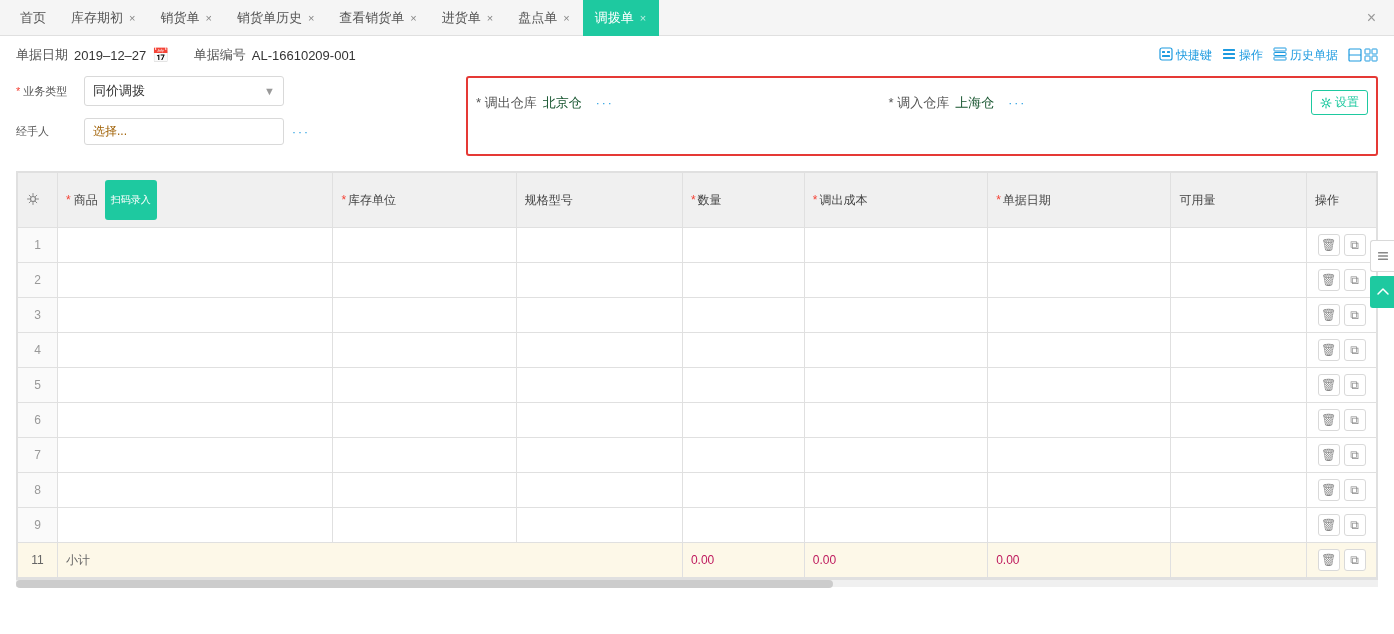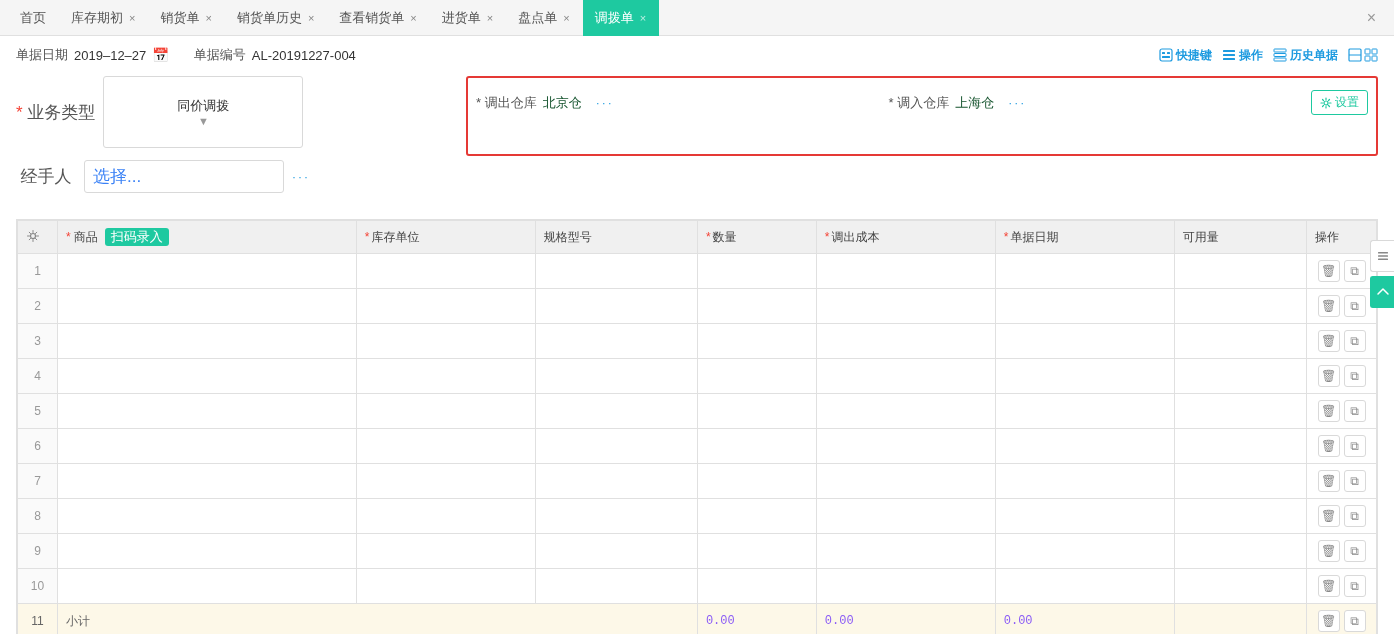--- a/index.html
+++ b/index.html
@@ -78,24 +78,22 @@
     .toolbar-right {
       margin-left: auto;
       display: flex;
       align-items: center;
       gap: 10px;
       font-size: 12px;
       color: #1e9be0;
     }
     .toolbar-right span {
       display: flex;
-      align-items: center;
       gap: 3px;
       cursor: pointer;
-      font-weight: bold;
     }
 
     
     .business-row {
       display: flex;
       align-items: flex-start;
       gap: 0;
       margin-bottom: 0;
     }
 
@@ -106,46 +104,44 @@
     }
     .form-row {
       display: flex;
       align-items: center;
       margin-bottom: 12px;
       gap: 8px;
     }
     .form-row label {
       color: #555;
       min-width: 60px;
-      font-size: 17px;
-      text-align: center;
+      font-size: 11px;
     }
     .required-star { color: #f44336; }
     .select-wrapper {
       display: flex;
       align-items: center;
       border: 1px solid #d9d9d9;
       border-radius: 3px;
-      padding: 20px 8px;
+      padding: 5px 8px;
       min-width: 200px;
       background: #fff;
       cursor: pointer;
       position: relative;
-      flex-direction: column;
     }
     .select-wrapper .select-text { flex: 1; font-size: 13px; }
     .select-wrapper .chevron { color: #999; font-size: 11px; }
     .person-select {
-      color: #3b82f6;
+      color: #a16207;
       border: 1px solid #d9d9d9;
       border-radius: 3px;
       padding: 4px 8px;
       min-width: 200px;
       cursor: pointer;
-      font-size: 17px;
+      font-size: 12px;
     }
     .more-btn {
       color: #1e9be0;
       font-size: 12px;
       cursor: pointer;
       letter-spacing: 2px;
     }
 
     
     .right-panel {
@@ -226,22 +222,21 @@
       background: #fafafa;
     }
     .data-table td.subtotal {
       background: #fdf8e8;
       font-size: 12px;
       color: #666;
     }
     .data-table td.subtotal-value {
       background: #fdf8e8;
       font-size: 12px;
-      color: #8b5cf6;
-      font-family: Liberation Mono, monospace;
+      color: #be185d;
     }
     .action-btn {
       display: inline-flex;
       align-items: center;
       justify-content: center;
       width: 22px;
       height: 22px;
       border: 1px solid #d9d9d9;
       border-radius: 3px;
       cursor: pointer;
@@ -261,22 +256,22 @@
     }
     .th-action {
       width: 70px;
       text-align: center;
     }
     .scan-btn {
       background: #1ec9a0;
       color: #fff;
       border: none;
       border-radius: 3px;
-      padding: 0 6px;
-      font-size: 13px;
+      padding: 13px 6px;
+      font-size: 10px;
       cursor: pointer;
       margin-left: 4px;
     }
     th .th-inner { display: flex; align-items: center; gap: 3px; }
 
     
     .side-panel {
       position: fixed;
       right: 0;
       top: 240px;
@@ -359,21 +354,21 @@
 <div class="main-content">
 
   <div class="form-header">
     <div class="form-header-item">
       <label>单据日期</label>
       <span class="value">2019–12–27</span>
       <span class="calendar-icon">📅</span>
     </div>
     <div class="form-header-item">
       <label>单据编号</label>
-      <span class="value">AL-20191227-004</span>
+      <span class="value">AL-16610209-001</span>
     </div>
     <div class="toolbar-right">
       <span>
         <svg width="14" height="14" viewBox="0 0 14 14" fill="none">
             <rect x="1" y="1" width="12" height="12" rx="2" stroke="#1e9be0" stroke-width="1.2"></rect>
             <rect x="3" y="4" width="3" height="2" rx="0.5" fill="#1e9be0"></rect>
             <rect x="8" y="4" width="3" height="2" rx="0.5" fill="#1e9be0"></rect>
             <rect x="3" y="8" width="8" height="2" rx="0.5" fill="#1e9be0"></rect>
           </svg>
         <span>快捷键</span>
@@ -619,36 +614,20 @@
       <td></td>
       <td></td>
       <td>
         <div class="action-cell">
           <span class="action-btn" title="删除">🗑</span>
           <span class="action-btn" title="复制">⧉</span>
         </div>
       </td>
     </tr>
           <tr>
-      <td class="row-num">10</td>
-      <td></td>
-      <td></td>
-      <td></td>
-      <td></td>
-      <td></td>
-      <td></td>
-      <td></td>
-      <td>
-        <div class="action-cell">
-          <span class="action-btn" title="删除">🗑</span>
-          <span class="action-btn" title="复制">⧉</span>
-        </div>
-      </td>
-    </tr>
-          <tr>
       <td class="row-num subtotal">11</td>
       <td class="subtotal" colspan="3">小计</td>
       <td class="subtotal-value">0.00</td>
       <td class="subtotal-value">0.00</td>
       <td class="subtotal-value">0.00</td>
       <td class="subtotal"></td>
       <td class="subtotal">
         <div class="action-cell">
           <span class="action-btn" title="删除">🗑</span>
           <span class="action-btn" title="复制">⧉</span>

